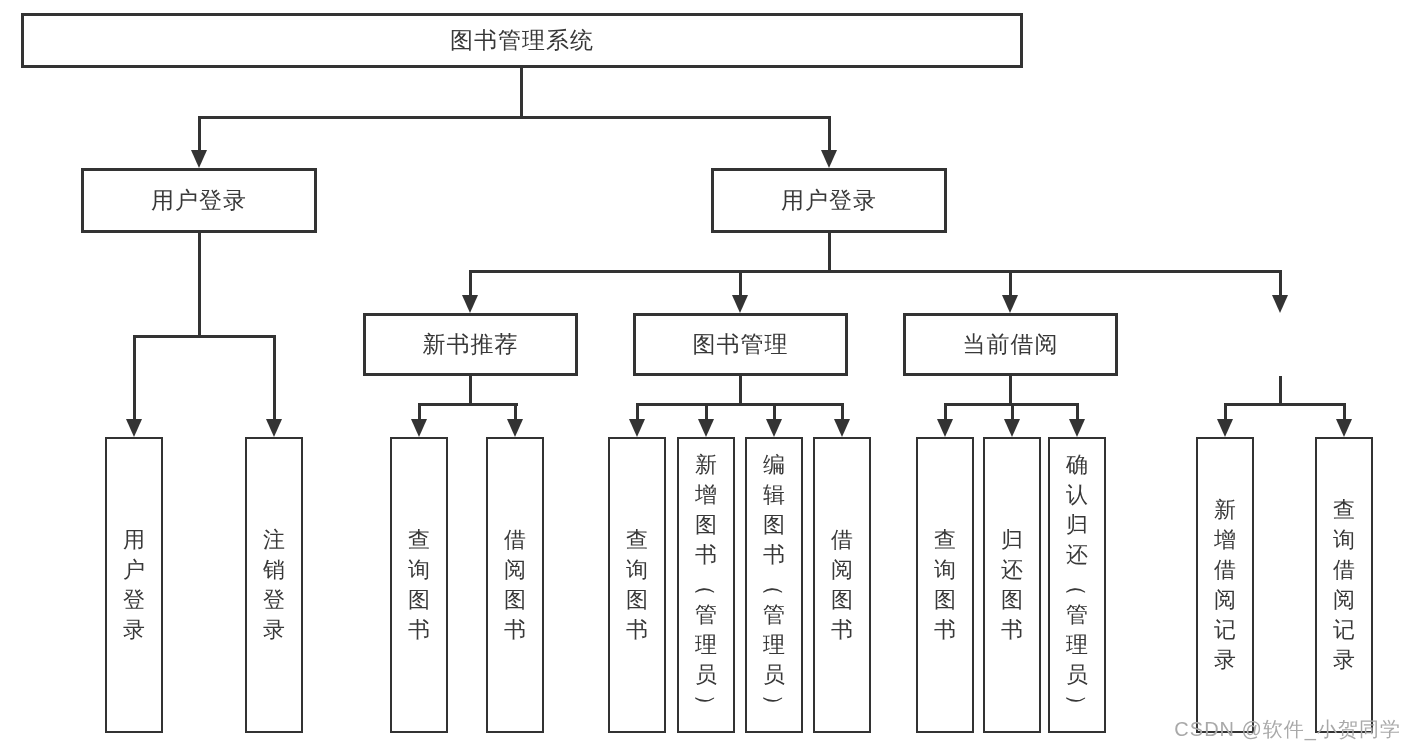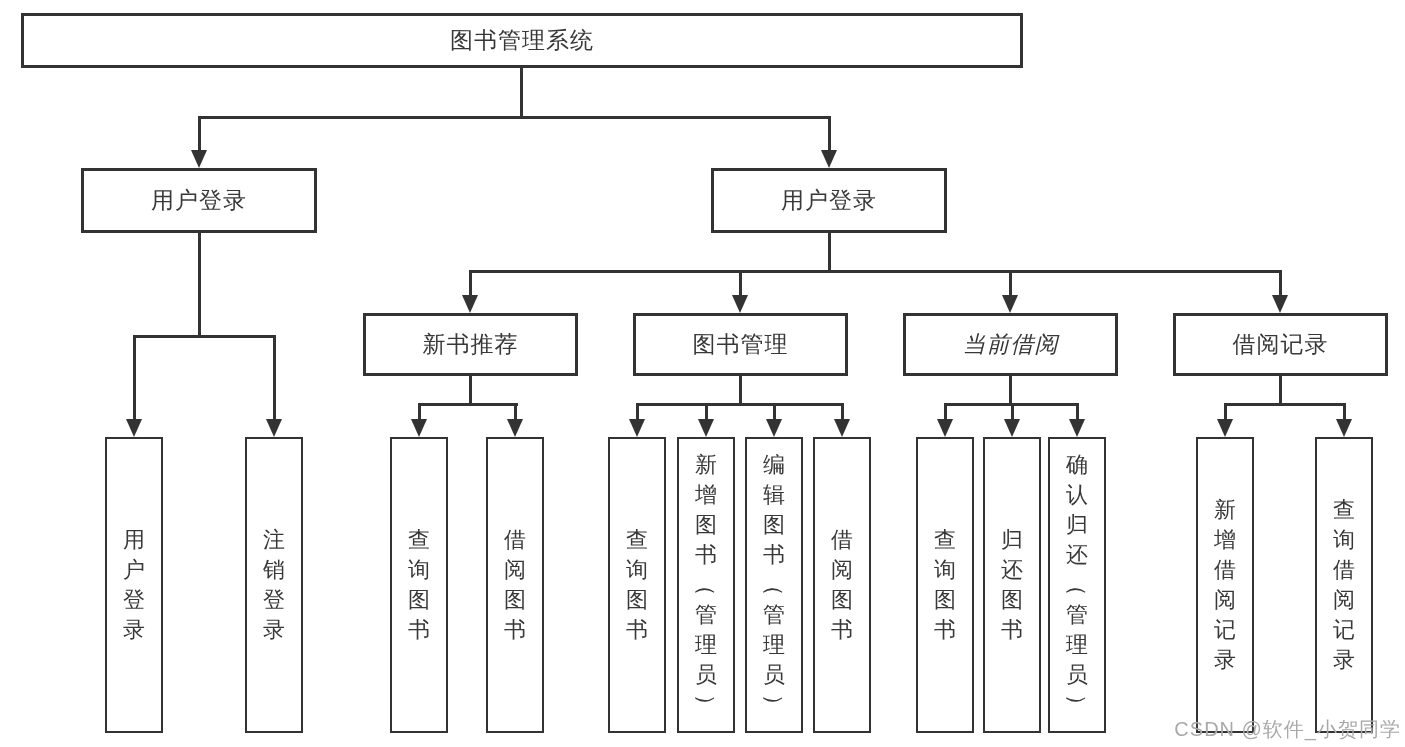--- a/index.html
+++ b/index.html
@@ -33,21 +33,21 @@
     font-size: 23px;
     letter-spacing: 1px;
     color: var(--color-text);
   }
   .node.root   { left: 21px;   top: 13px;  width: 1002px; height: 55px; font-family: Liberation Mono, monospace; }
   .node.lv2a   { left: 81px;   top: 168px; width: 236px;  height: 65px; }
   .node.lv2b   { left: 711px;  top: 168px; width: 236px;  height: 65px; }
   .node.lv3    { top: 313px; width: 215px; height: 63px; }
   .node.lv3a   { left: 363px;  }
   .node.lv3b   { left: 633px;  }
-  .node.lv3c   { left: 903px; font-style: italic;  }
+  .node.lv3c   { left: 903px;  }
   .node.lv3d   { left: 1173px; }
   .vbox {
     position: absolute;
     top: 437px;
     width: 58px;
     height: 296px;
     border: 2px solid var(--color-border);
     background: #ffffff;
     display: flex;
     flex-direction: column;
@@ -90,21 +90,20 @@
 <div class="canvas">
 
   <div class="node root">图书管理系统</div>
 
   <div class="node lv2a">用户登录</div>
   <div class="node lv2b">用户登录</div>
 
   <div class="node lv3 lv3a">新书推荐</div>
   <div class="node lv3 lv3b">图书管理</div>
   <div class="node lv3 lv3c">当前借阅</div>
-  <div class="node lv3 lv3d">借阅记录</div>
 
   <div class="vbox" style="left:105px">
       <span class="vch">用</span>
       <span class="vch">户</span>
       <span class="vch">登</span>
       <span class="vch">录</span>
     </div>
   <div class="vbox" style="left:245px">
       <span class="vch">注</span>
       <span class="vch">销</span>

